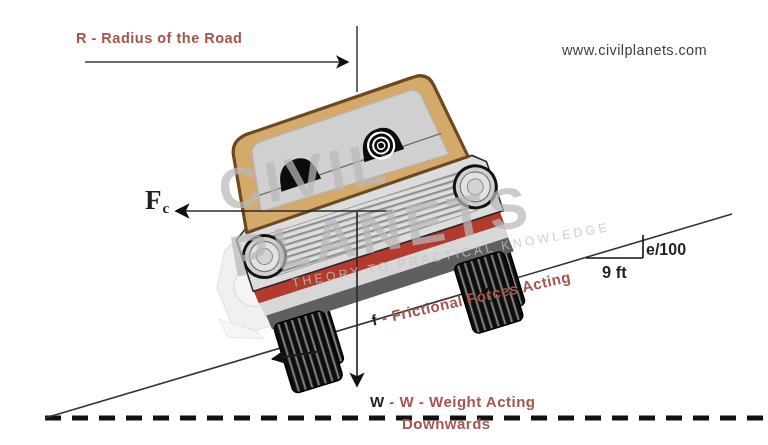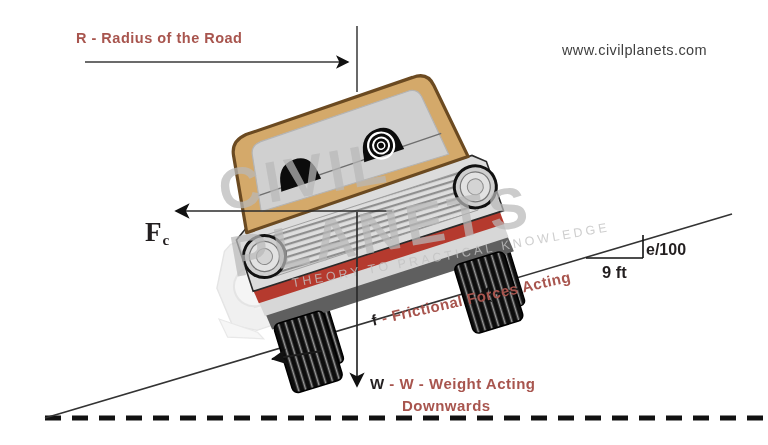--- a/index.html
+++ b/index.html
@@ -14,30 +14,30 @@
   svg.layer{position:absolute;left:0;top:0;width:768px;height:445px;overflow:visible;}
   .lbl{position:absolute;white-space:nowrap;}
   .red-txt{color:#a8554e;font-weight:bold;letter-spacing:.5px;}
   .dark-txt{color:#231f20;font-weight:bold;}
   #site-url{
     left:562px;top:42px;font-size:14.5px;color:#3f3f3f;
     letter-spacing:.4px;font-weight:normal;
   }
   #radius-label{left:76px;top:30px;font-size:14.5px;}
   #fc-label{left:145px;top:185px;font-size:27px;color:#231f20;font-weight:bold;
-            font-family:"Liberation Serif",serif;margin-top:32px;}
+            font-family:"Liberation Serif",serif;}
   #fc-label .sub{font-size:15px;vertical-align:-4px;margin-left:1px;}
   #e-label{left:646px;top:241px;font-size:16px;}
   #ft-label{left:602px;top:263px;font-size:16.5px;}
   #friction-label{
     left:370px;top:312px;font-size:15px;
     transform:rotate(-12.5deg);transform-origin:left top;
   }
   #friction-label .f-lead{color:#231f20;}
-  #weight-label{left:370px;top:373px;font-size:15px;line-height:22px;text-align:left;}
+  #weight-label{left:370px;top:391px;font-size:15px;line-height:22px;text-align:left;}
   #weight-label .w-lead{color:#231f20;}
   #weight-label .wline2{display:block;margin-left:32px;}
   #watermark{
     position:absolute;left:213px;top:158px;width:400px;height:120px;
     transform:rotate(-10deg);transform-origin:left top;pointer-events:none;
   }
   #wm-main{
     font-size:58px;font-weight:bold;letter-spacing:5px;
     color:#b9b9b9;opacity:.72;font-family:"Liberation Sans",sans-serif;
   }

